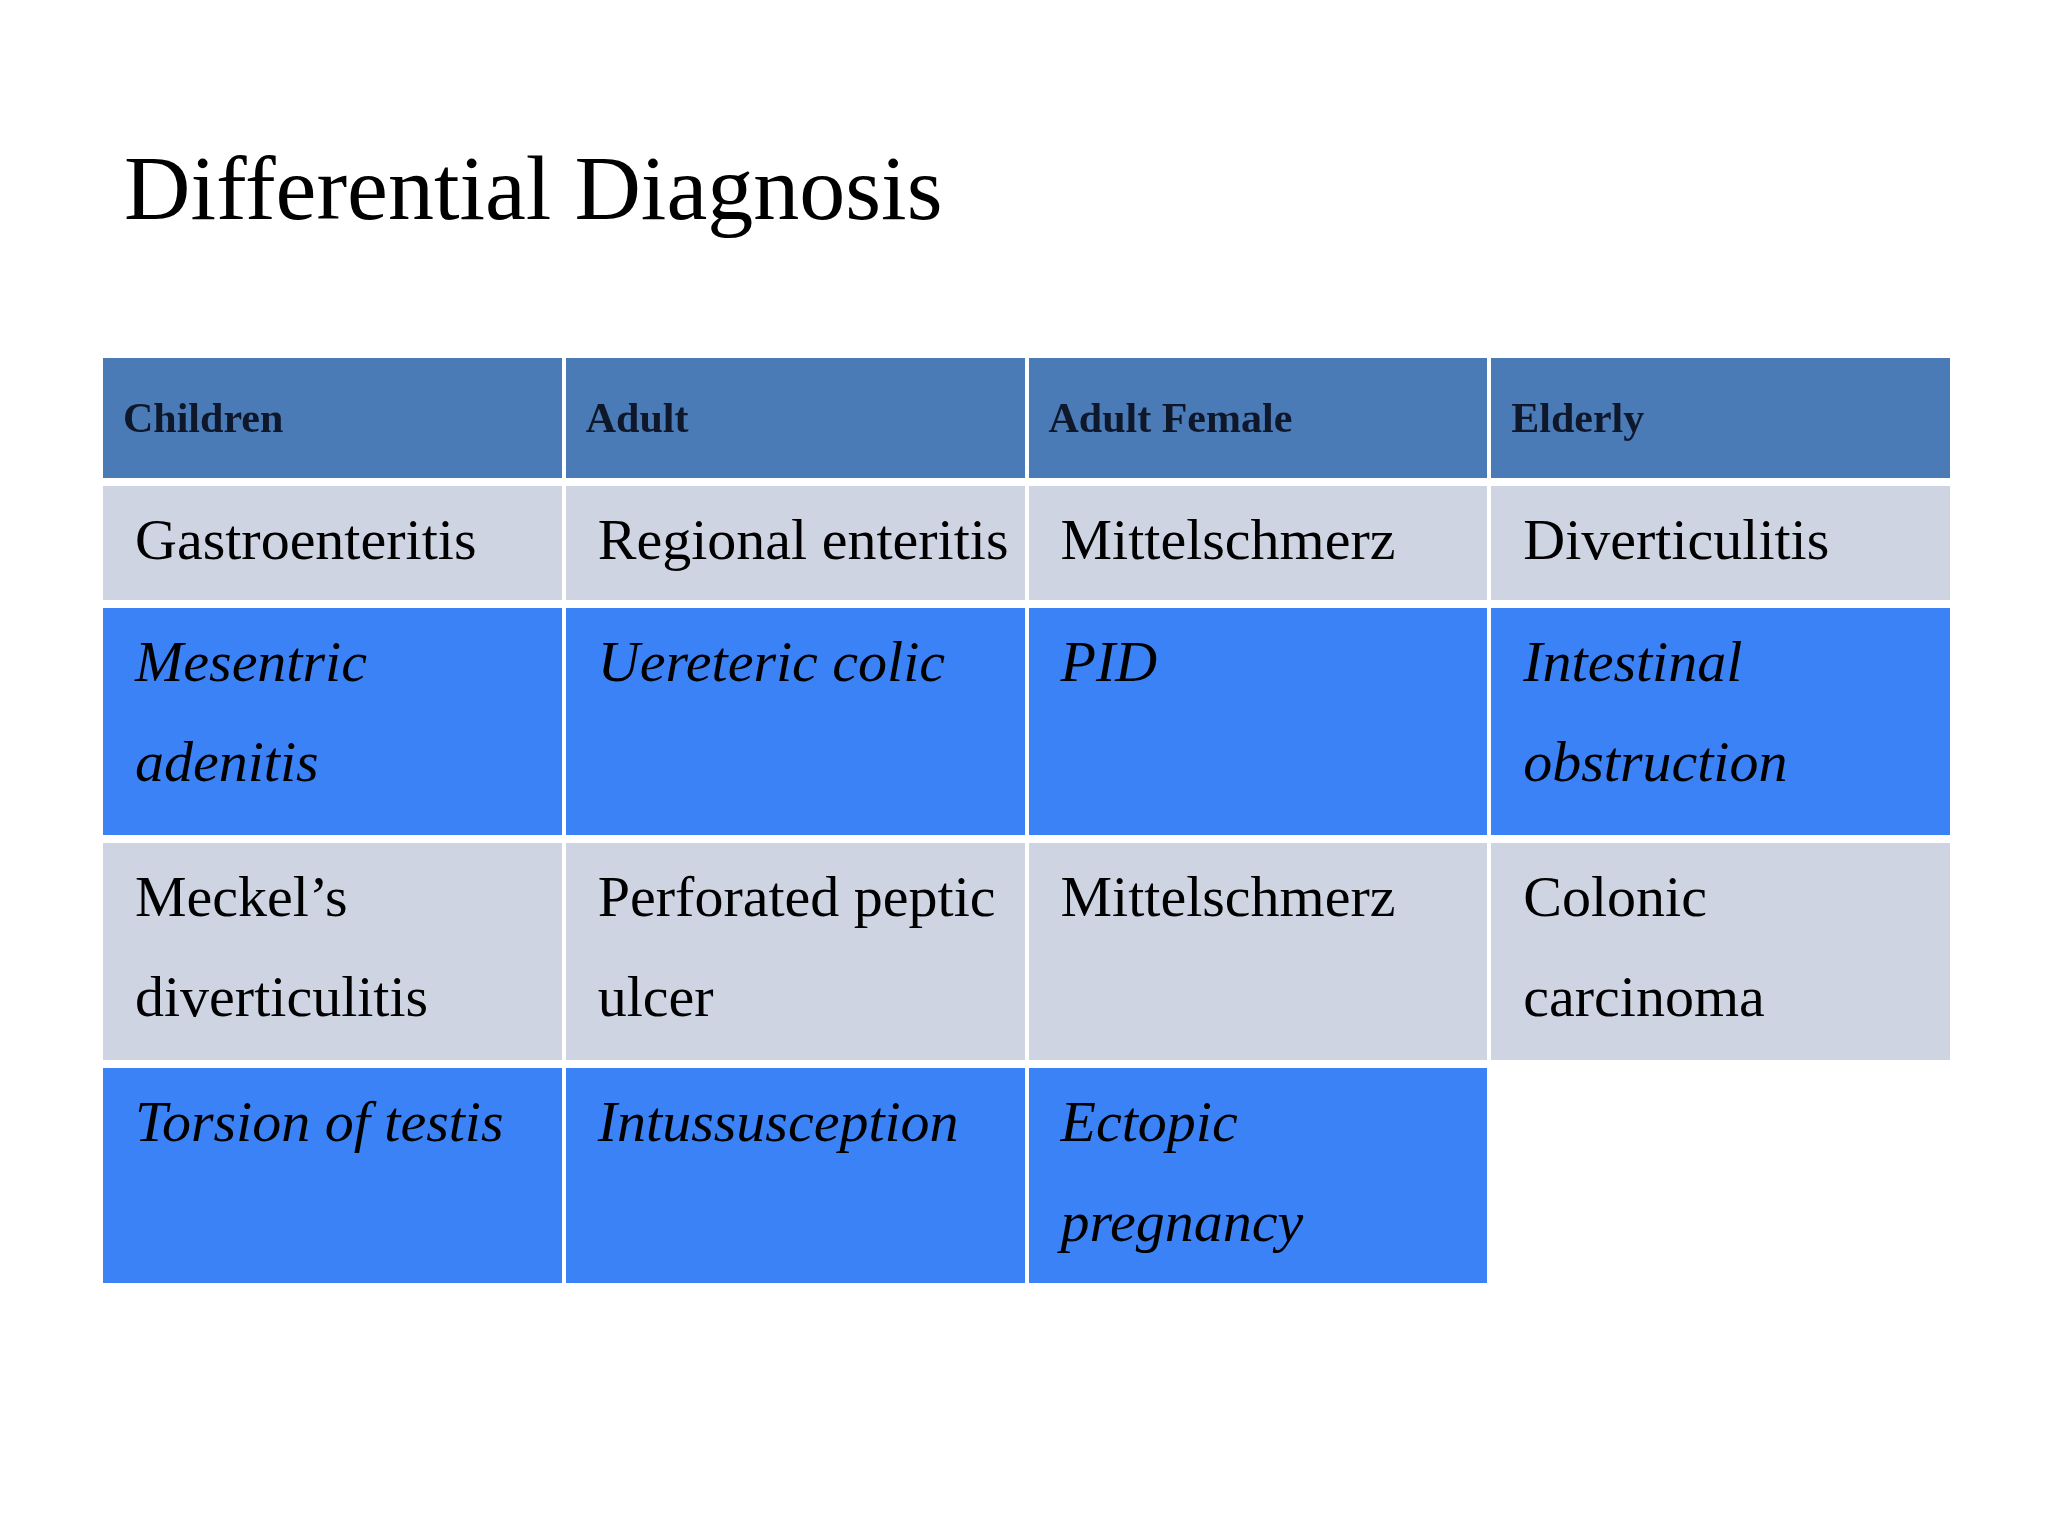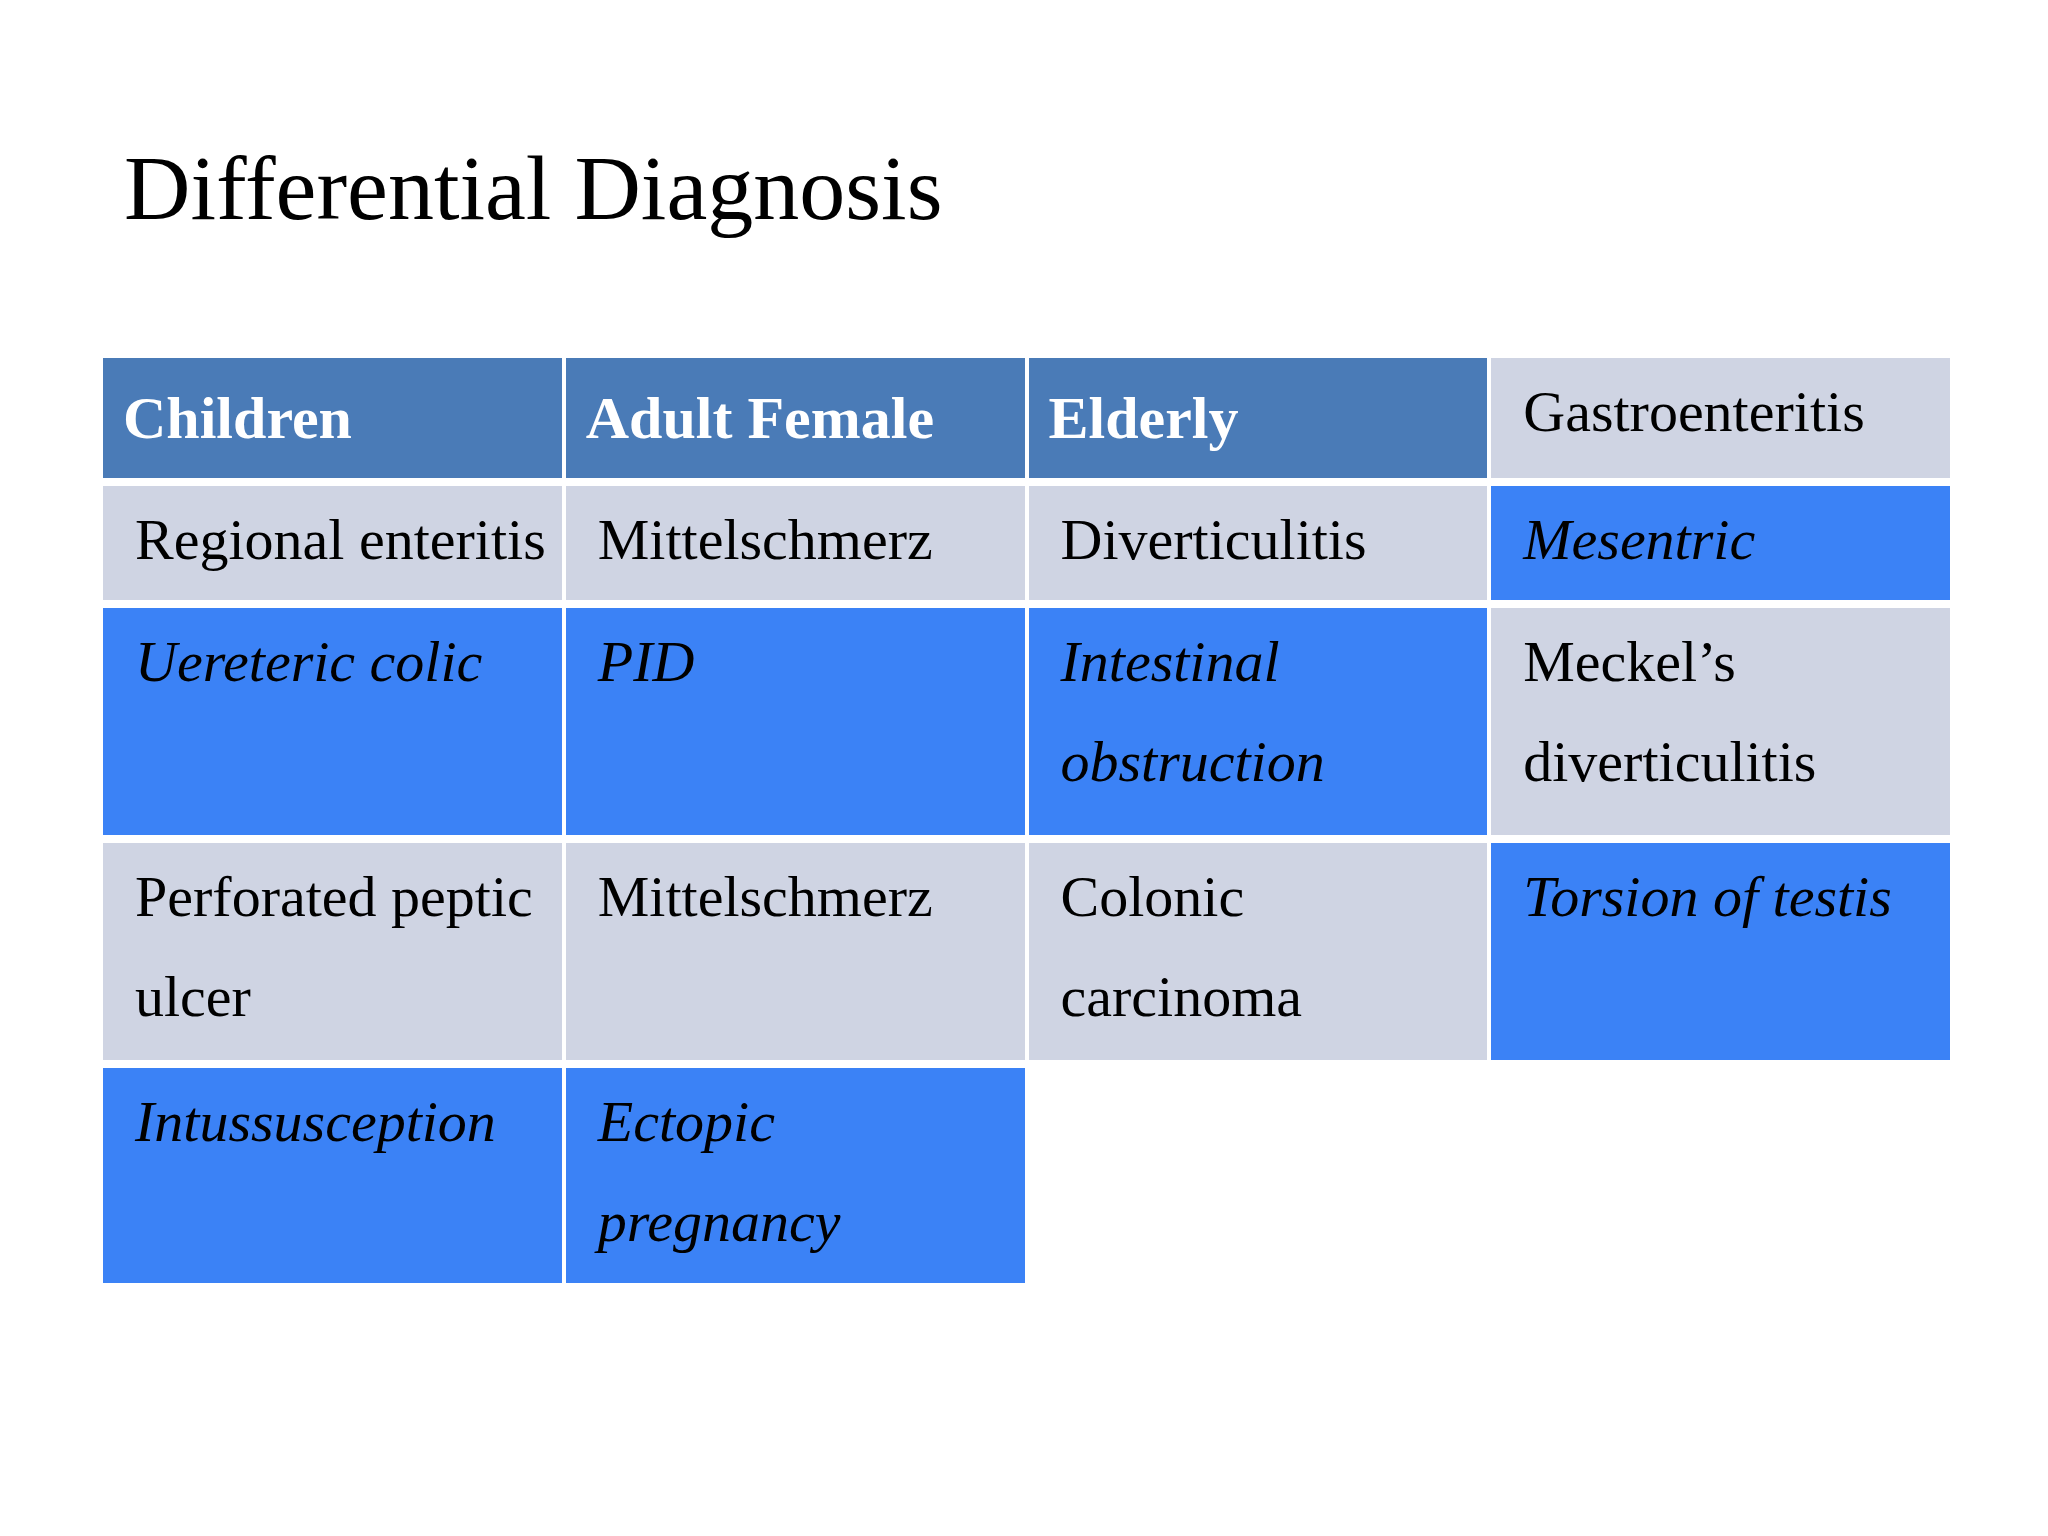--- a/index.html
+++ b/index.html
@@ -34,23 +34,23 @@
     width: 1847px;
     display: grid;
     grid-template-columns: repeat(4, 1fr);
     grid-template-rows: 120px 114px 227px 217px 215px;
     column-gap: 4px;
     row-gap: 8px;
     background: #ffffff;
   }
   .th {
     background: #4a7bb7;
-    color: #ffffff;
+    color: #0f172a;
     font-weight: 700;
-    font-size: 60px;
+    font-size: 42px;
     display: flex;
     align-items: center;
     padding-left: 20px;
     padding-right: 6px;
   }
   .td {
     color: #000000;
     font-size: 58px;
     line-height: 100px;
     padding: 4px 6px 4px 32px;
@@ -63,20 +63,21 @@
 </head>
 <body>
 
 <div class="slide">
 
   <div class="title">Differential Diagnosis</div>
 
   <div class="ddx-table">
 
     <div class="th">Children</div>
+    <div class="th">Adult</div>
     <div class="th">Adult Female</div>
     <div class="th">Elderly</div>
 
     <div class="td band-dark">Gastroenteritis</div>
     <div class="td band-dark">Regional enteritis</div>
     <div class="td band-dark">Mittelschmerz</div>
     <div class="td band-dark">Diverticulitis</div>
 
     <div class="td band-light">Mesentric adenitis</div>
     <div class="td band-light">Uereteric colic</div>

